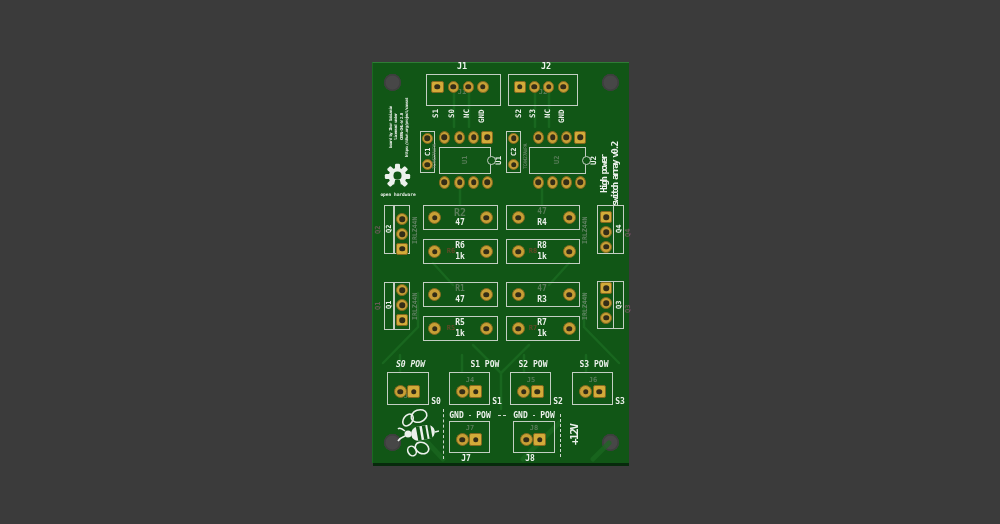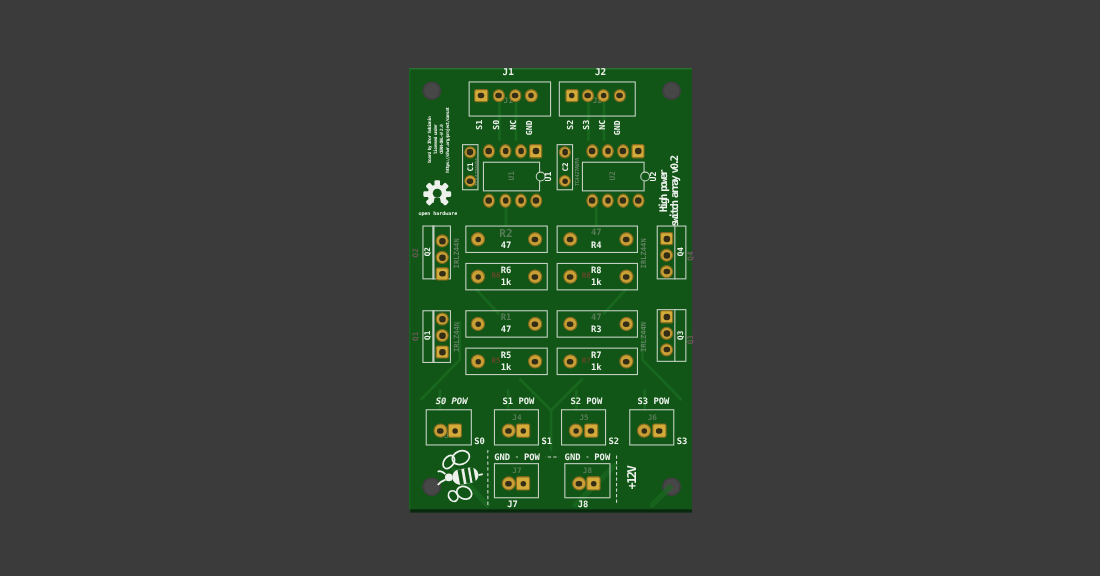--- a/index.html
+++ b/index.html
@@ -357,21 +357,21 @@
   <div class="abs box" style="left:14px;top:309px;width:42px;height:33px;z-index:2;"></div>
   <div class="abs dim" style="left:25px;top:329px;width:20px;font-size:7px;z-index:2;">J3</div>
   <div class="abs pad round" style="left:20.8px;top:322px;width:13px;height:13px;z-index:2;">
         <div class="hole"></div>
       </div>
   <div class="abs pad sq" style="left:34.2px;top:322px;width:13px;height:13px;z-index:2;">
         <div class="hole"></div>
       </div>
   <div class="abs silk" style="left:56px;top:334px;width:14px;font-size:8px;z-index:3;">S0</div>
 
-  <div class="abs silk" style="left:70.3px;top:296.5px;width:56px;font-size:8px;z-index:3;">S1 POW</div>
+  <div class="abs silk" style="left:70.3px;top:296.5px;width:56px;font-size:8px;z-index:3;text-align:right;">S1 POW</div>
   <div class="abs box" style="left:76px;top:309px;width:41.3px;height:33px;z-index:2;"></div>
   <div class="abs dim" style="left:87px;top:313px;width:20px;font-size:7px;z-index:2;">J4</div>
   <div class="abs pad round" style="left:82.8px;top:322px;width:13px;height:13px;z-index:2;">
         <div class="hole"></div>
       </div>
   <div class="abs pad sq" style="left:96.2px;top:322px;width:13px;height:13px;z-index:2;">
         <div class="hole"></div>
       </div>
   <div class="abs silk" style="left:117px;top:334px;width:14px;font-size:8px;z-index:3;">S1</div>
 

